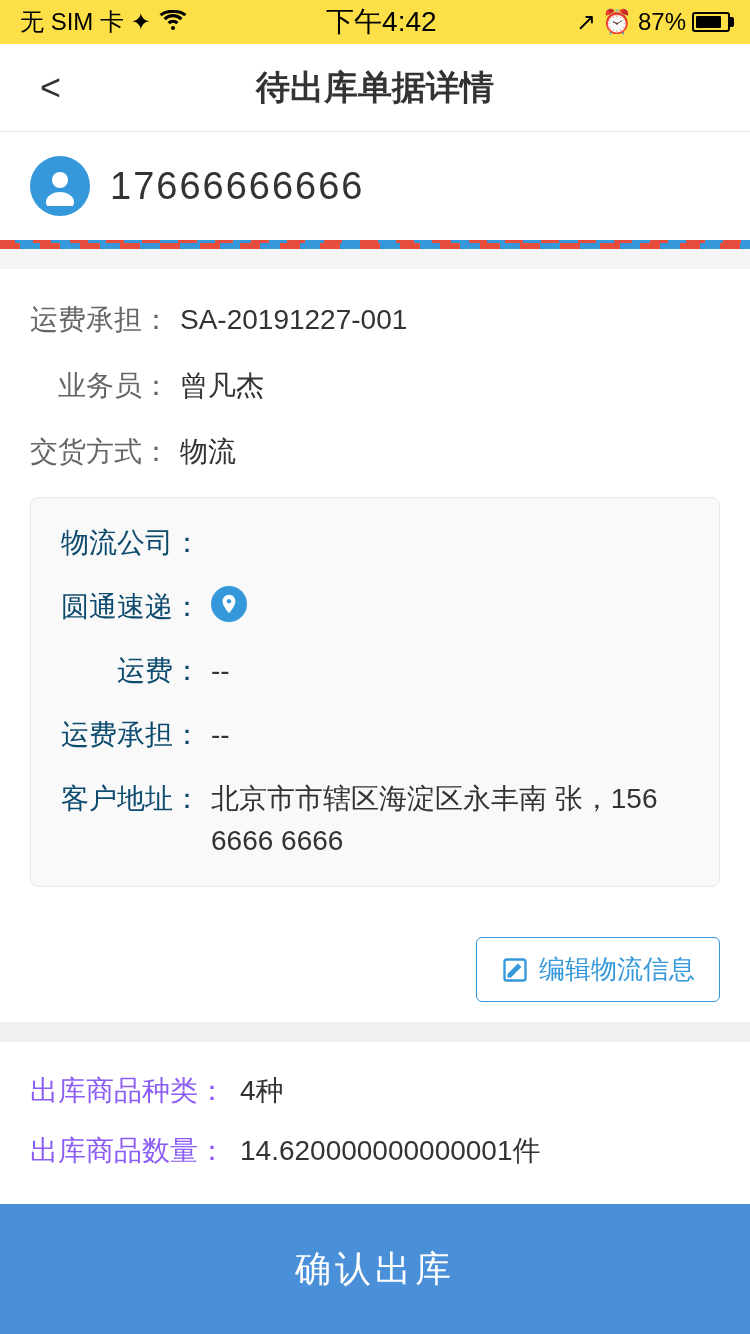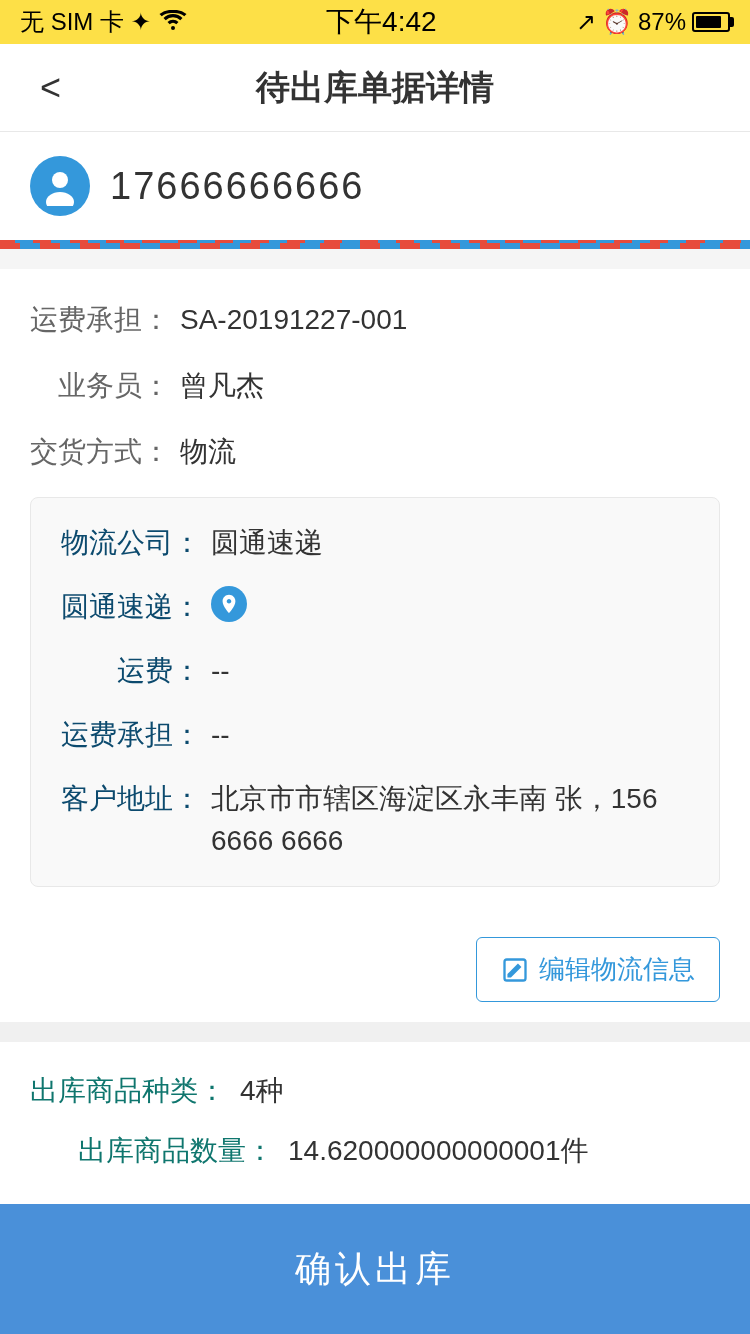--- a/index.html
+++ b/index.html
@@ -231,24 +231,23 @@
       padding: 30px 30px;
     }
     .product-row {
       display: flex;
       align-items: center;
       margin-bottom: 22px;
       font-size: 28px;
     }
     .product-row:last-child {
       margin-bottom: 0;
-      margin-left: 48px;
     }
     .product-label {
-      color: #0f766e;
+      color: #8b5cf6;
       min-width: 200px;
       margin-right: 10px;
     }
     .product-value {
       color: #333;
     }
 
     
     .view-detail-row {
       display: flex;
@@ -355,21 +354,20 @@
       <span class="info-value">曾凡杰</span>
     </div>
     <div class="info-row">
       <span class="info-label">交货方式：</span>
       <span class="info-value">物流</span>
     </div>
 
     <div class="logistics-card">
       <div class="logistics-row">
         <span class="logistics-label">物流公司：</span>
-        <span class="logistics-value">圆通速递</span>
       </div>
       <div class="logistics-row">
         <span class="logistics-label">圆通速递：</span>
         <span class="logistics-value">
           <span class="location-icon">
             <svg viewBox="0 0 24 24" xmlns="http://www.w3.org/2000/svg">
               <path d="M12 2C8.13 2 5 5.13 5 9c0 5.25 7 13 7 13s7-7.75 7-13c0-3.87-3.13-7-7-7zm0 9.5c-1.38 0-2.5-1.12-2.5-2.5s1.12-2.5 2.5-2.5 2.5 1.12 2.5 2.5-1.12 2.5-2.5 2.5z" fill="white"></path>
             </svg>
           </span>
         </span>

